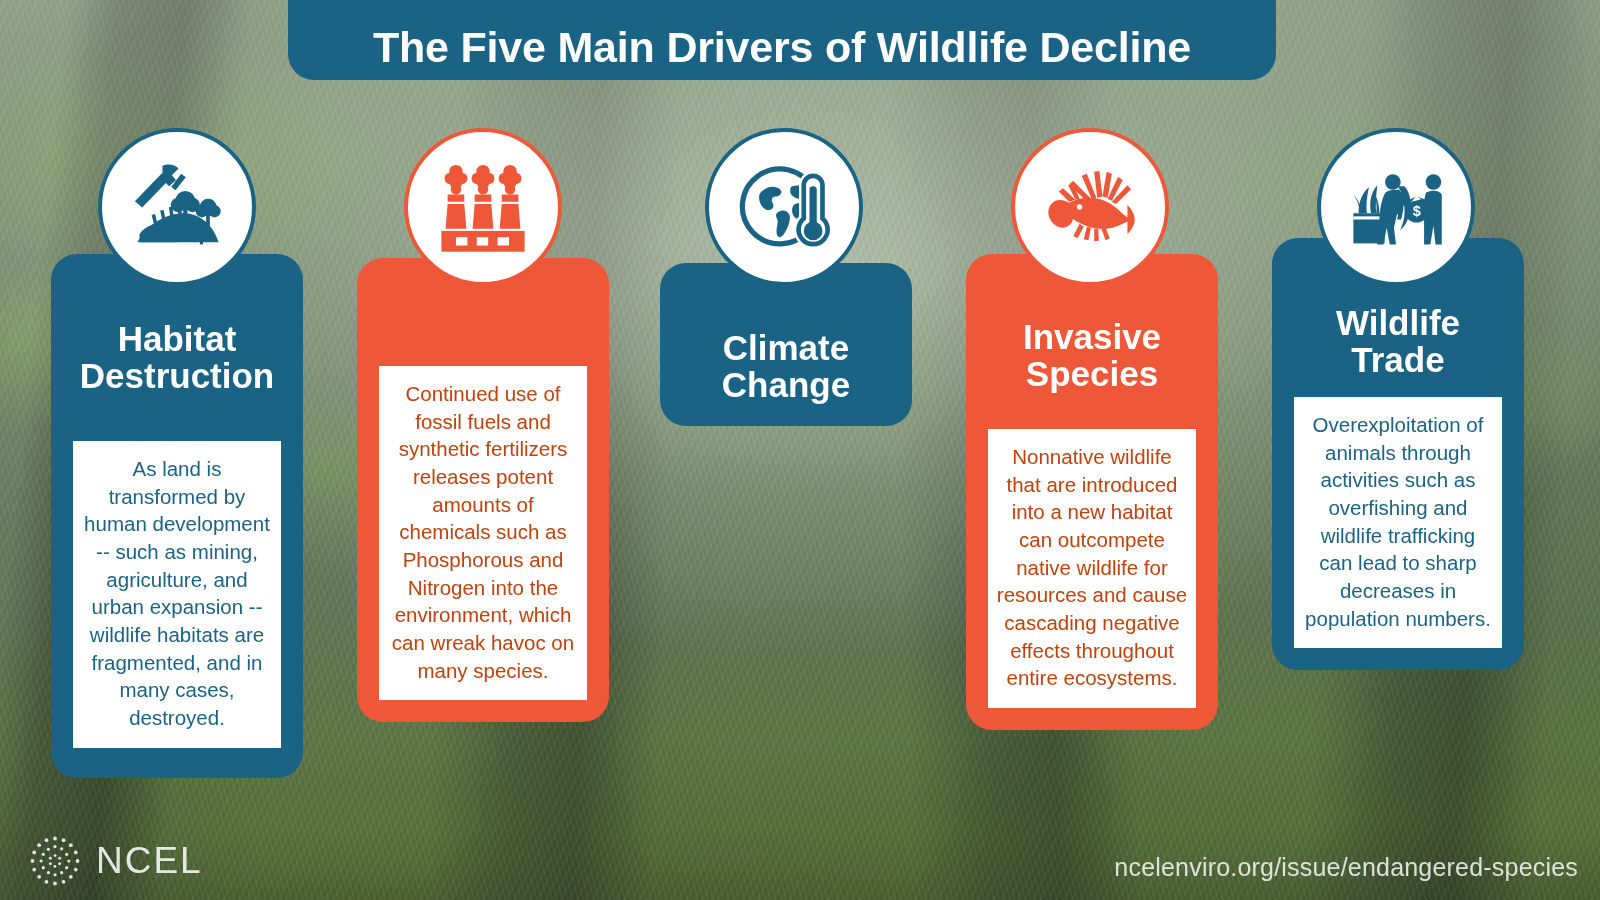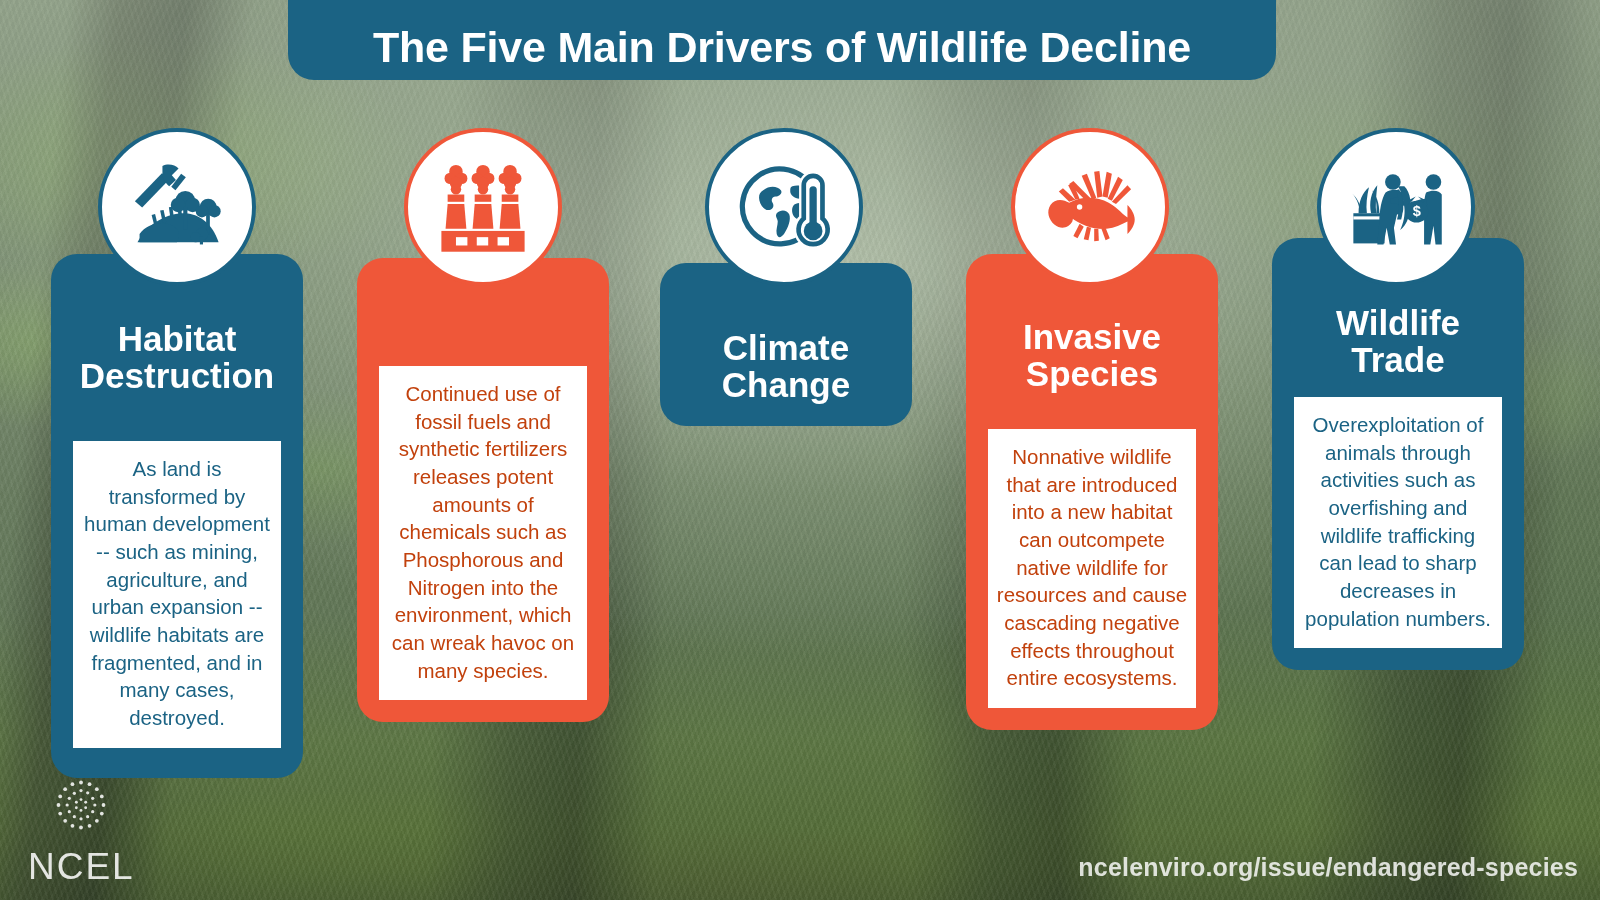--- a/index.html
+++ b/index.html
@@ -118,35 +118,35 @@
     display: flex; align-items: center; justify-content: center;
   }
   .icon-circle.blue   { border: 4px solid #1b6384; }
   .icon-circle.orange { border: 4px solid #ef5739; }
   .icon-circle svg { width: 104px; height: 104px; display: block; }
 
   
   .footer-logo {
     position: absolute;
     left: 28px; bottom: 12px;
-    display: flex; align-items: center; gap: 14px; flex-direction: column;
+    display: flex; align-items: center; gap: 14px;
   }
   .footer-logo .mark { width: 54px; height: 54px; }
   .footer-logo .wordmark {
     color: rgba(255,255,255,0.86);
     font-size: 37px;
     font-weight: 400;
     letter-spacing: 2px;
   }
   .footer-url {
     position: absolute;
     right: 22px; bottom: 18px;
     color: rgba(255,255,255,0.82);
     font-size: 25px;
-    font-weight: 700;
+    font-weight: 400;
     letter-spacing: .2px;
   }
 </style>
 </head>
 <body>
 
 <div class="stage">
 
   <div class="bg"></div>
   <div class="bg-grain"></div>

